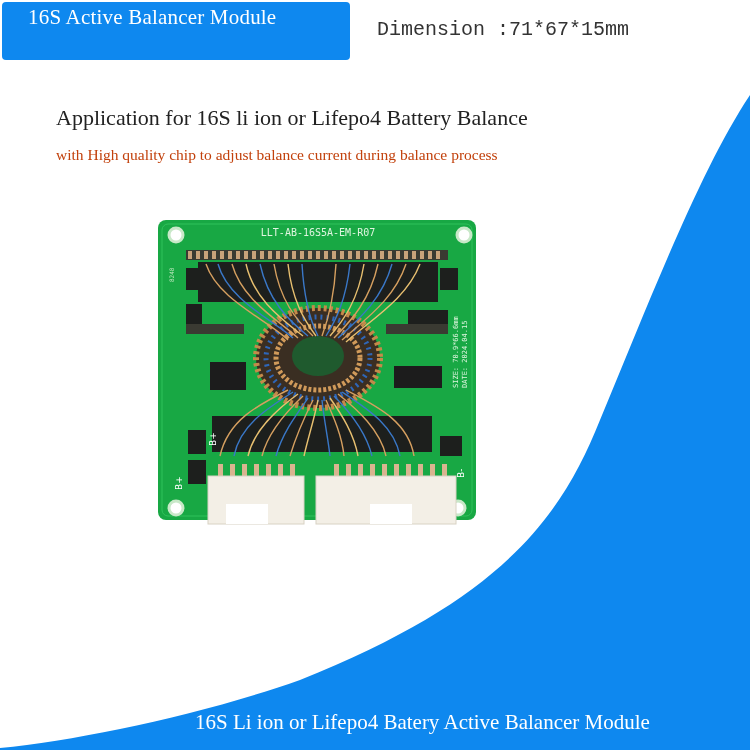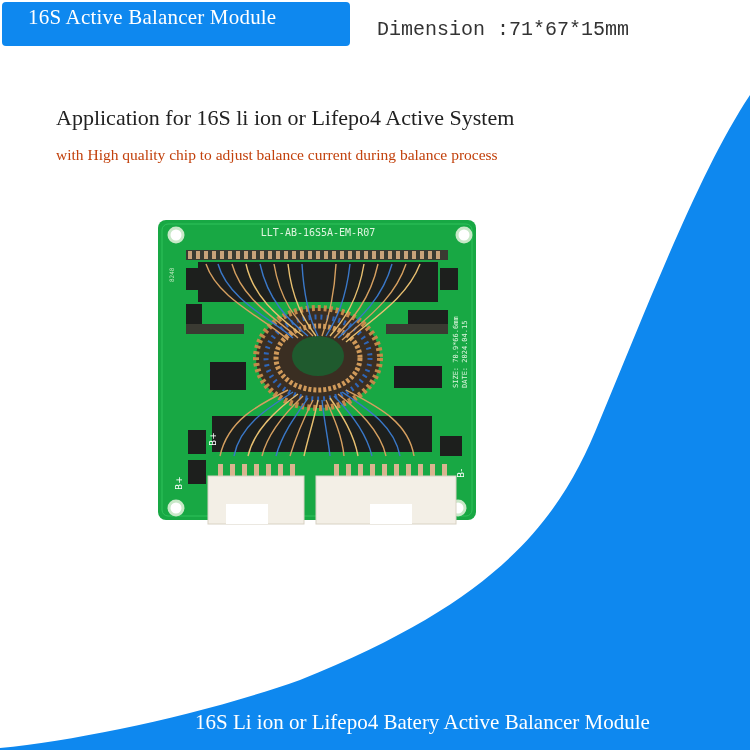--- a/index.html
+++ b/index.html
@@ -1,18 +1,18 @@
 <!DOCTYPE html>
 <html><head>
   <meta charset="utf-8">
   <style>
     html, body { margin: 0; padding: 0; }
     body { width: 750px; height: 750px; position: relative; overflow: hidden; background: #ffffff; font-family: "DejaVu Serif", serif; }
     .bg-wave { position: absolute; left: 0; top: 0; width: 750px; height: 750px; }
-    .title-box { position: absolute; left: 2px; top: 2px; width: 348px; height: 44px; background: #0e88ef; border-radius: 4px; color: #fff; font-family: "Liberation Serif", serif; }
+    .title-box { position: absolute; left: 2px; top: 2px; width: 348px; height: 58px; background: #0e88ef; border-radius: 4px; color: #fff; font-family: "Liberation Serif", serif; }
     .title-line1 { position: absolute; left: 26px; top: 3px; font-size: 21px; letter-spacing: 0.2px; }
     .title-line2 { position: absolute; left: 18px; top: 31px; font-size: 21px; letter-spacing: 0.2px; }
     .dimension { position: absolute; left: 377px; top: 18px; font-family: Liberation Mono, monospace; font-size: 20px; color: #333; }
     .app-heading { position: absolute; left: 56px; top: 105px; font-family: "Liberation Serif", serif; font-size: 22px; color: #222; }
     .app-sub { position: absolute; left: 56px; top: 146px; font-family: "Liberation Serif", serif; font-size: 15.5px; color: #c2410c; }
     .footer-text { position: absolute; left: 188px; top: 710px; font-family: Liberation Serif, serif; font-size: 21px; color: #fff; margin-left: 7px; }
     .pcb { position: absolute; left: 158px; top: 220px; width: 318px; height: 306px; }
   </style>
 </head>
 <body>
@@ -20,21 +20,21 @@
 <svg class="bg-wave" viewBox="0 0 750 750">
   <path d="M750 95 C 700 170, 650 300, 600 420 C 560 520, 500 600, 300 680 C 200 715, 80 740, 0 748 L 0 750 L 750 750 Z" fill="#0e88ef"></path>
 </svg>
 
 <div class="title-box">
   <div class="title-line1">16S Active Balancer Module</div>
 </div>
 
 <div class="dimension">Dimension :71*67*15mm</div>
 
-<div class="app-heading">Application for 16S li ion or Lifepo4 Active System</div>
+<div class="app-heading">Application for 16S li ion or Lifepo4 Battery Balance</div>
 <div class="app-sub">with High quality chip to adjust balance current during balance process</div>
 
 <svg class="pcb" viewBox="0 0 318 306">
 
   <rect x="0" y="0" width="318" height="300" rx="8" fill="#18a844"></rect>
   <rect x="4" y="4" width="310" height="292" rx="6" fill="none" stroke="#2fc25a" stroke-width="1"></rect>
 
   <g fill="#fff" stroke="#c8e8c8" stroke-width="3">
     <circle cx="18" cy="15" r="7"></circle>
     <circle cx="306" cy="15" r="7"></circle>

